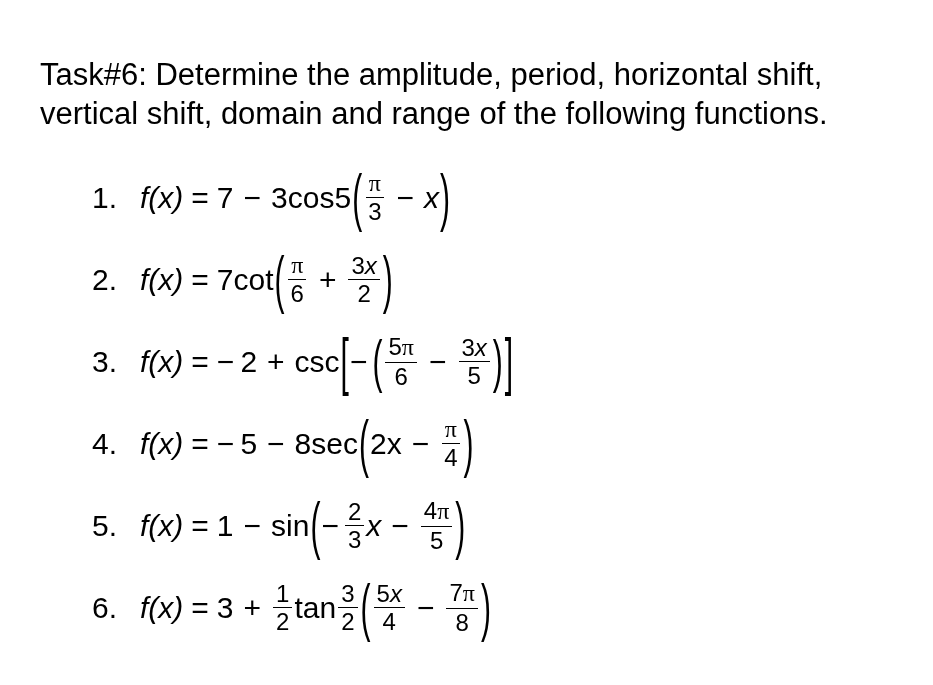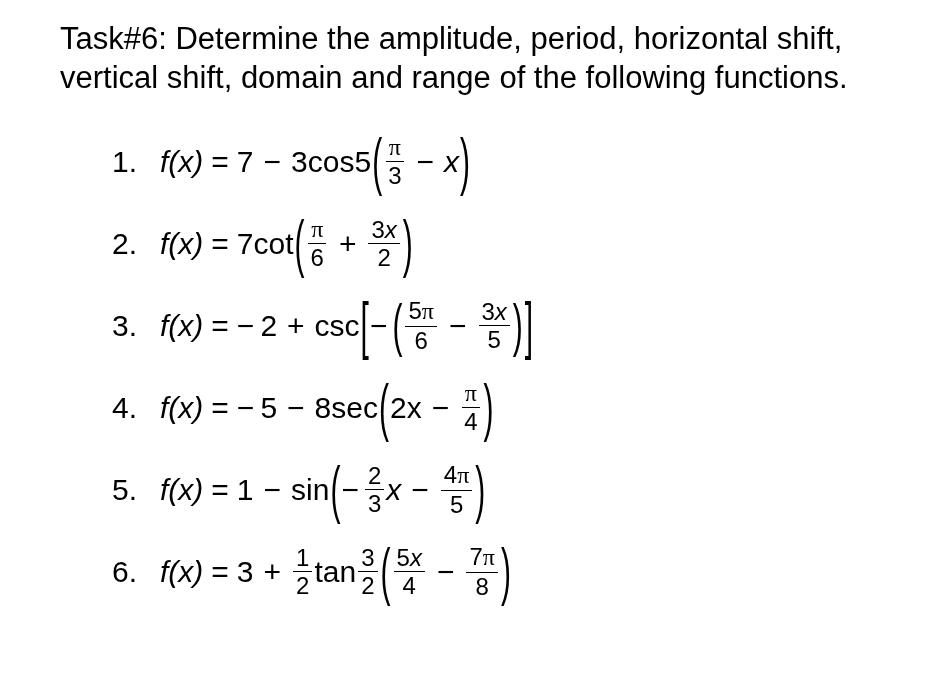--- a/index.html
+++ b/index.html
@@ -5,22 +5,23 @@
   html, body {
     margin: 0;
     padding: 0;
     width: 933px;
     height: 685px;
     background: #ffffff;
     font-family: Arial, Helvetica, sans-serif;
     color: #000000;
   }
   .page {
-    padding: 20px 30px 20px 60px;
+    padding: 20px 30px 20px 40px;
     box-sizing: border-box;
+    margin-top: 36px;
   }
   .instructions {
     font-size: 31px;
     line-height: 1.25;
     margin-bottom: 28px;
   }
   .problems {
     padding-left: 52px;
   }
   .problem {

